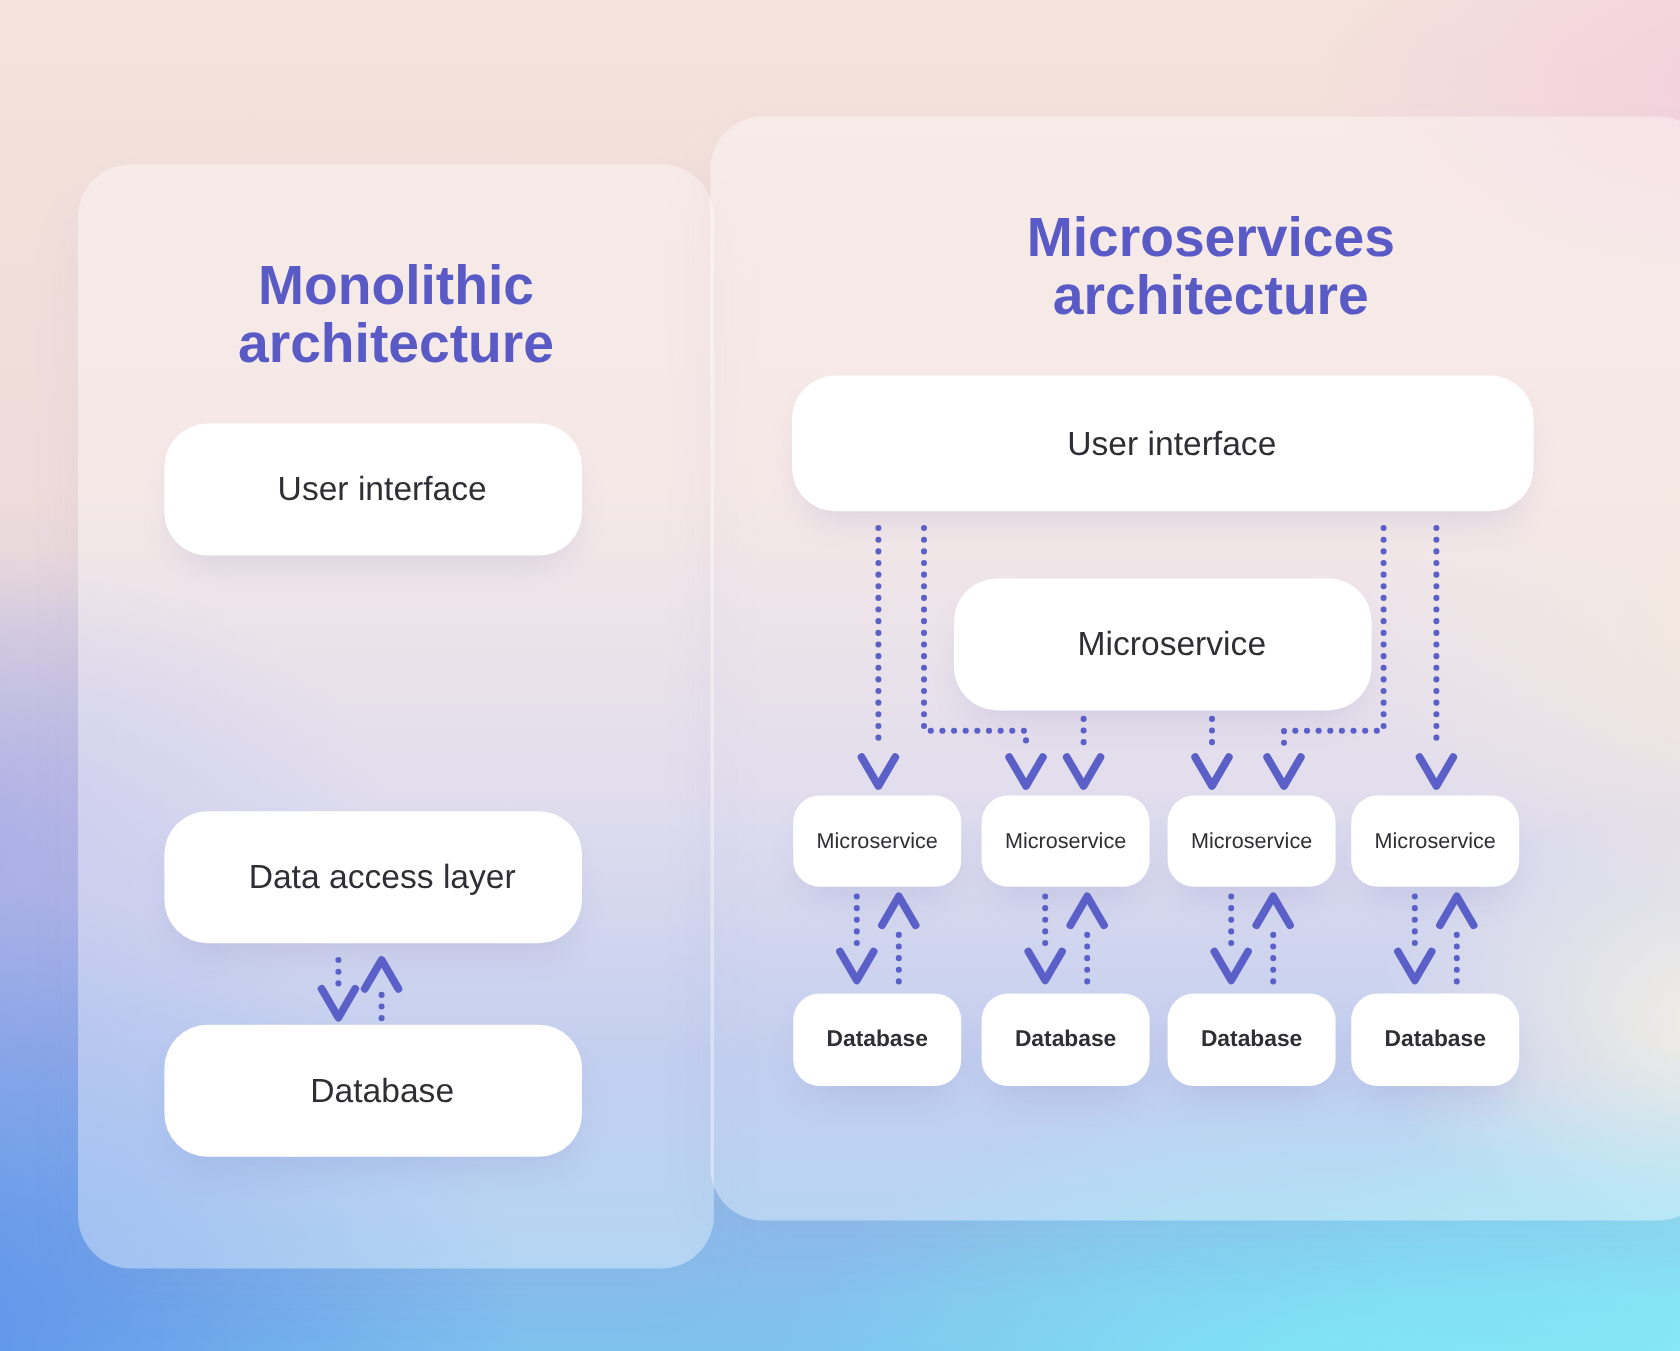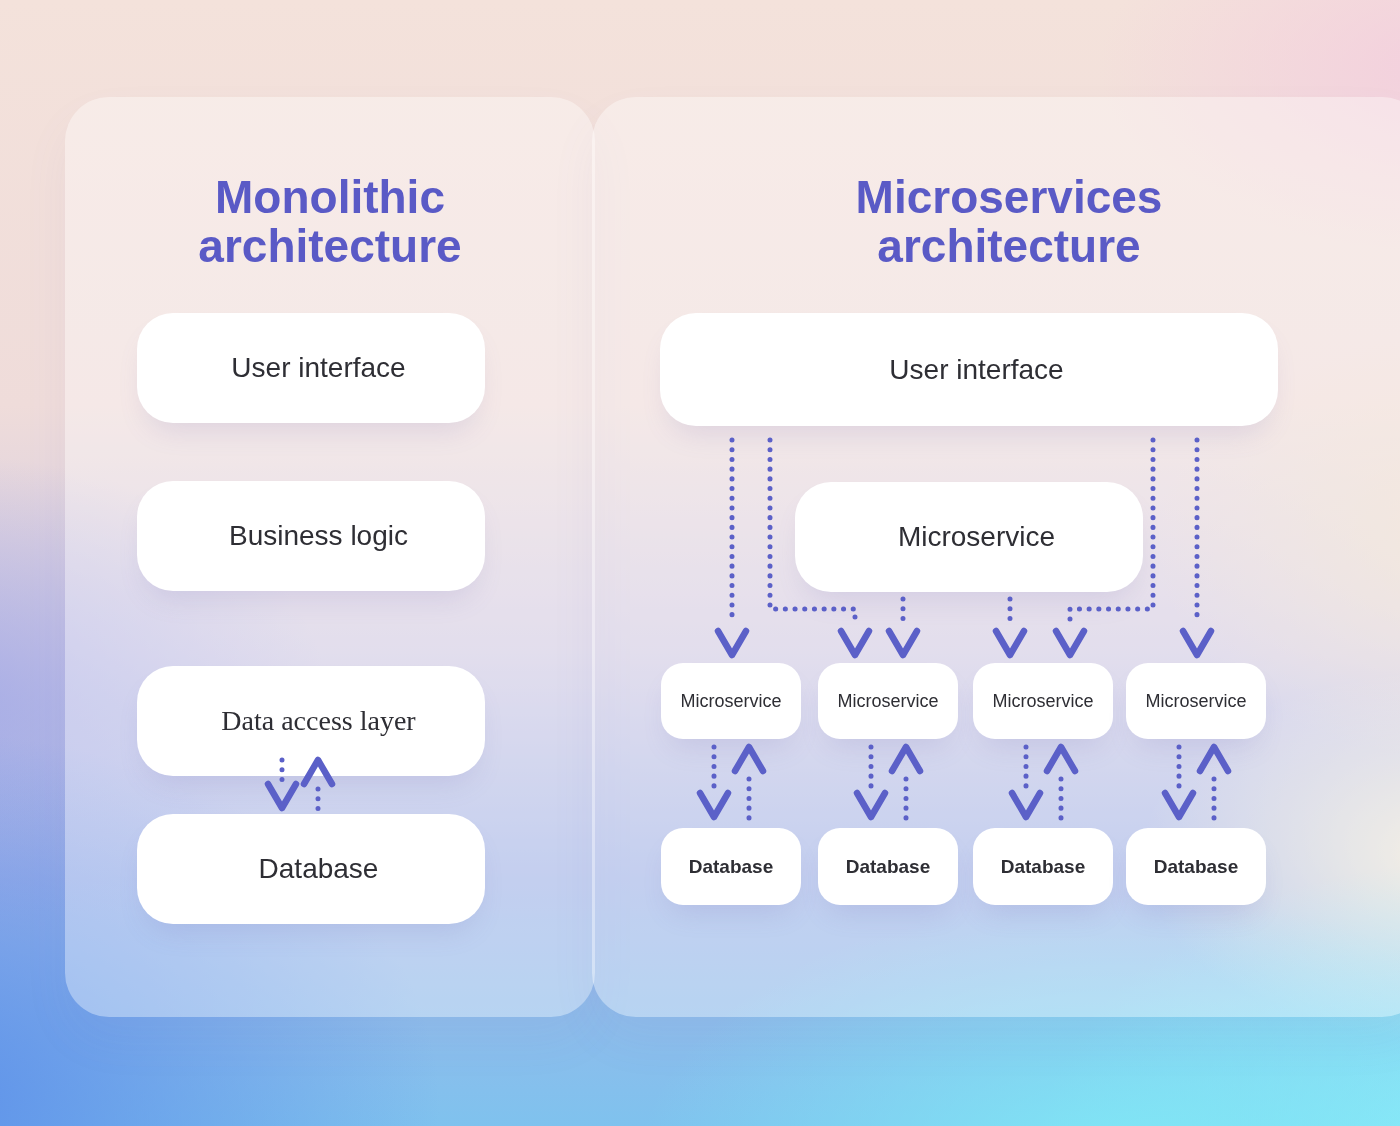--- a/index.html
+++ b/index.html
@@ -20,39 +20,39 @@
       radial-gradient(ellipse 52% 46% at -6% 98%, rgba(92,142,233,0.96), rgba(92,142,233,0) 72%),
       radial-gradient(ellipse 38% 30% at -4% 62%, rgba(153,162,231,0.7), rgba(153,162,231,0) 72%),
       linear-gradient(180deg, #f4e2db 0%, #efdcda 36%, #d2cbe3 58%, #a2b4e7 78%, #7fc2ee 100%);
   }
   .panel{
     position:absolute;top:97px;height:920px;
     background:rgba(255,255,255,0.36);
     border-radius:44px;
     box-shadow:0 24px 48px rgba(120,120,180,0.06);
   }
-  .panel-left{left:65px;width:530px;}
+  .panel-left{left:65px;width:530px;margin-top:40px;}
   .panel-right{left:592px;width:834px;}
   .title{
     position:absolute;top:76px;left:0;right:0;margin:0;
     text-align:center;font-size:46px;line-height:49px;font-weight:700;
     color:var(--accent,#5a5ac6);letter-spacing:0;
   }
   .title span{display:block;}
   .box{
     position:absolute;display:flex;align-items:center;justify-content:center;
     background:var(--box-bg,#ffffff);
     box-shadow:0 16px 28px -10px rgba(109,106,180,0.18);
     color:var(--ink,#2e2e34);text-align:center;
   }
   .box-lg{border-radius:36px;font-size:28px;font-weight:500;padding-left:15px;}
   .box-sm{border-radius:22px;}
   
   .mono-box{left:72px;width:333px;height:110px;}
-  .mono-1{top:216px;} .mono-2{top:384px;} .mono-3{top:569px;font-family:Liberation Serif, serif;} .mono-4{top:717px;}
+  .mono-1{top:216px;} .mono-2{top:384px;} .mono-3{top:539px;} .mono-4{top:717px;}
   
   .ui-box{left:68px;top:216px;width:603px;height:113px;}
   .main-ms-box{left:203px;top:385px;width:333px;height:110px;}
   .svc-box{top:566px;height:76px;width:140px;font-size:18px;font-weight:500;}
   .db-box{top:731px;height:77px;width:140px;font-size:19px;font-weight:700;}
   .col-1{left:69px;} .col-2{left:226px;} .col-3{left:381px;} .col-4{left:534px;}
   
   .arrows{position:absolute;left:0;top:0;pointer-events:none;}
   .shaft{
     fill:none;stroke:var(--arrow,#5b60c8);stroke-width:5;
@@ -69,23 +69,20 @@
 <div class="bg">
 
   <section class="panel panel-left">
     <h1 class="title">
       <span>Monolithic</span>
       <span>architecture</span>
     </h1>
 
     <div class="box box-lg mono-box mono-1">
       <span>User interface</span>
-    </div>
-    <div class="box box-lg mono-box mono-2">
-      <span>Business logic</span>
     </div>
     <div class="box box-lg mono-box mono-3">
       <span>Data access layer</span>
     </div>
     <div class="box box-lg mono-box mono-4">
       <span>Database</span>
     </div>
 
     <svg class="arrows" width="473" height="920" viewBox="0 0 473 920">
       <path class="shaft" d="M217,663 V684"></path>

